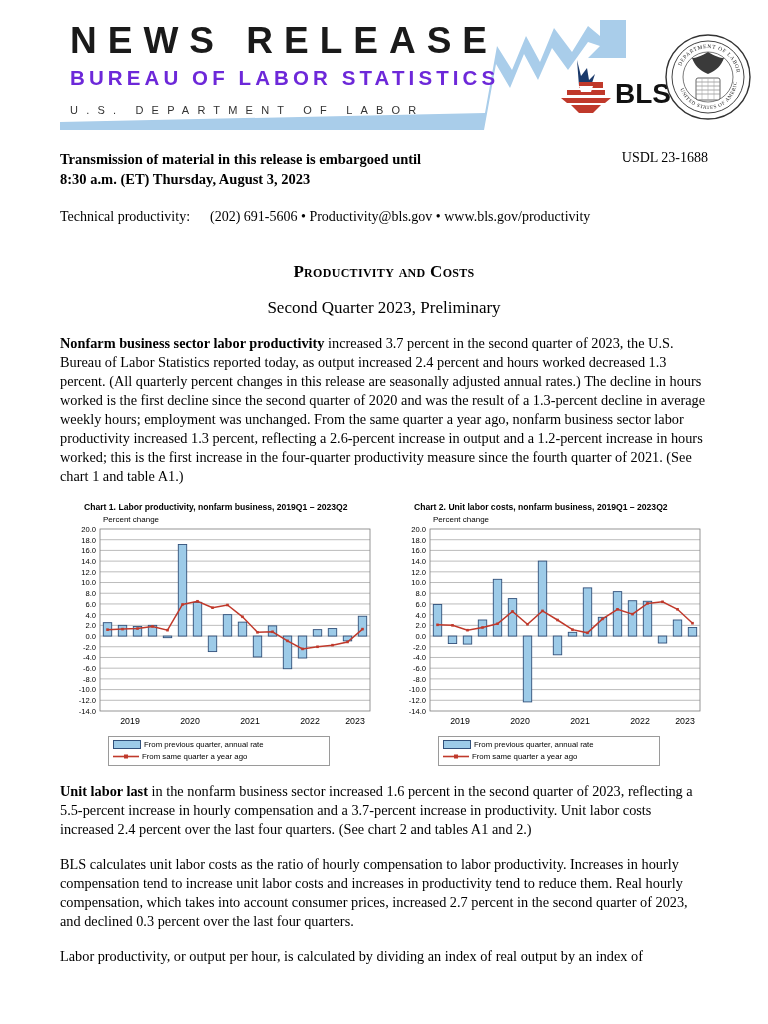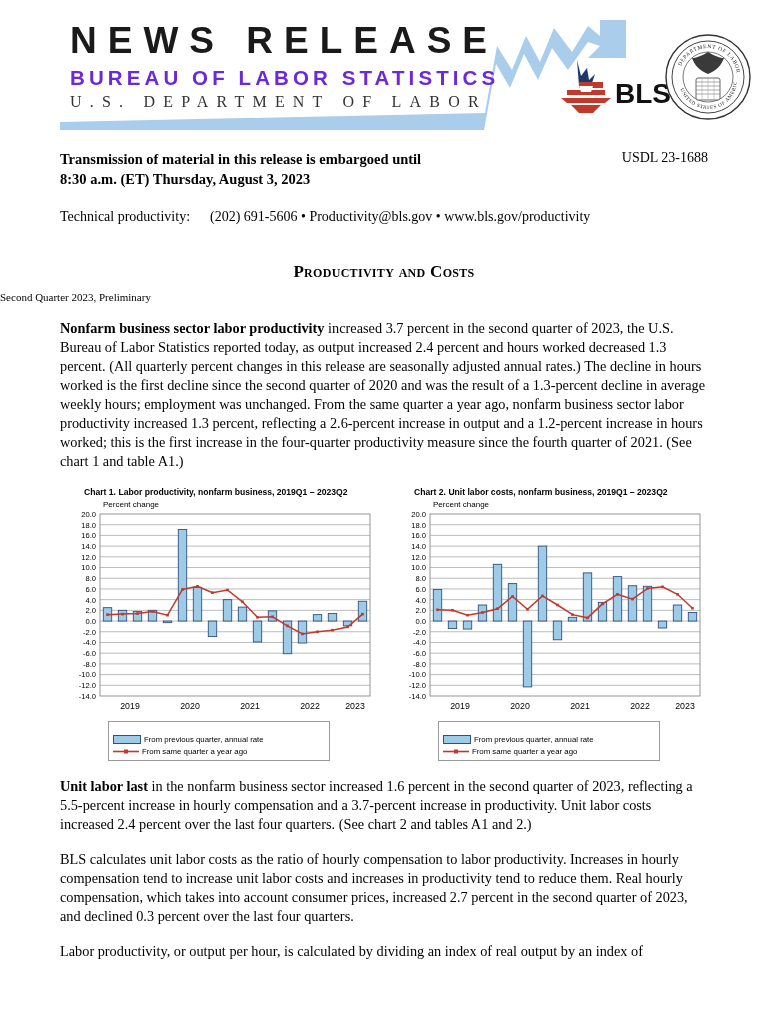--- a/index.html
+++ b/index.html
@@ -19,44 +19,44 @@
     font-family:"Liberation Sans", sans-serif;
     font-weight:bold; font-size:37px; letter-spacing:11px; color:#1a1a1a;
     line-height:1.0; white-space:nowrap;
   }
   .bls-line {
     font-family:"Liberation Sans", sans-serif;
     font-weight:bold; font-size:20.5px; letter-spacing:4.1px;
     color:#6d28d9; margin-top:7px; white-space:nowrap;
   }
   .dol-line {
-    font-family:Liberation Serif, serif;
-    font-size:16px; letter-spacing:8.2px; color:#333;
-    margin-top:3px; white-space:nowrap;
+    font-family:Liberation Sans, sans-serif;
+    font-size:11px; letter-spacing:8.2px; color:#333;
+    margin-top:14px; white-space:nowrap;
   }
   .swoosh { position:absolute; left:0; top:0; width:580px; height:112px; z-index:1; }
   .bls-logo { position:absolute; left:497px; top:38px; width:118px; height:64px; z-index:4; }
   .dol-seal { position:absolute; left:605px; top:16px; width:86px; height:86px; z-index:4; }
 
   
   .embargo { margin:20px 60px 0 60px; position:relative; }
   .embargo-text { font-weight:bold; font-size:14.5px; line-height:1.35; }
   .usdl { position:absolute; right:0; top:0; font-size:14px; font-weight:normal; }
 
   .contacts { margin:18px 60px 0 60px; font-size:14px; line-height:1.38; }
   .contacts .row { white-space:nowrap; }
   .contacts .lbl { display:inline-block; width:150px; }
 
   
   .doc-title {
     text-align:center; margin-top:36px;
     font-size:17px; font-weight:bold;
     font-variant:small-caps; letter-spacing:0.3px;
   }
-  .doc-sub { font-size:11px; margin-top:9px; }
+  .doc-sub { text-align:center; font-size:17px; margin-top:16px; }
 
   
   .body-block { margin:0 60px; }
   p.para { font-size:14.3px; line-height:1.33; margin:16px 0 0 0; text-align:left; }
   p.para b { font-weight:bold; }
 
   
   .charts { display:flex; justify-content:space-between; margin:16px 60px 0 60px; }
   .chart-box { width:318px; }
   .chart-title {
@@ -66,21 +66,21 @@
   }
   .chart-axislabel {
     font-family:"Liberation Sans", sans-serif;
     font-size:8px; color:#000; margin-left:43px; margin-bottom:1px;
   }
   .chart-svg { display:block; }
 
   .chart-legend {
     margin:3px auto 0 auto;
     border:1px solid #9a9a9a;
-    width:212px; padding:12px 4px 3px 4px;
+    width:212px; padding:2px 4px 3px 4px;
     font-family:"Liberation Sans", sans-serif;
     font-size:7.8px; line-height:1.42;
   }
   .leg-row { display:flex; align-items:center; white-space:nowrap; }
   .leg-swatch-bar {
     width:26px; height:7px; background:#9dcbe8;
     border:1px solid #31507a; margin-right:3px; flex:0 0 auto;
   }
   .leg-swatch-line { width:26px; height:7px; margin-right:3px; flex:0 0 auto; }
 </style>

